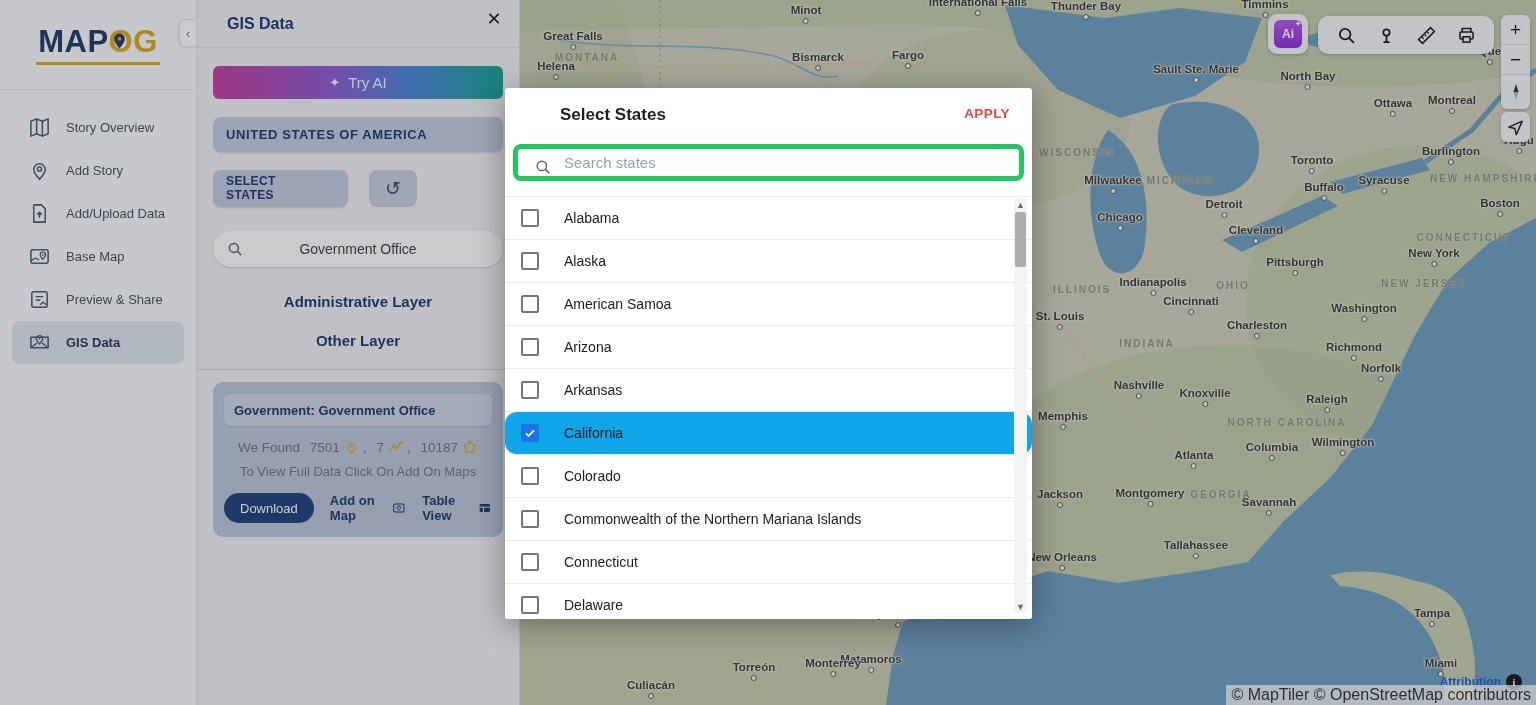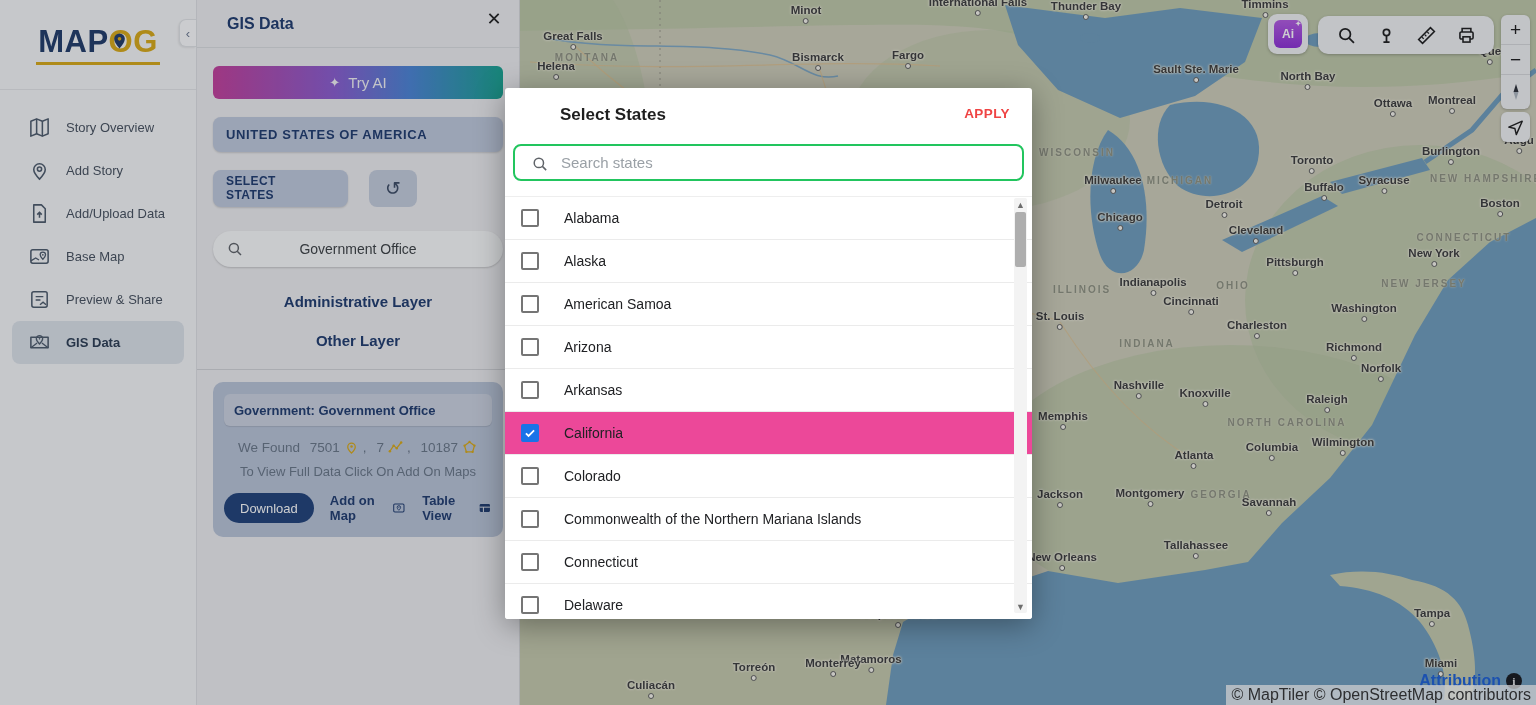--- a/index.html
+++ b/index.html
@@ -26,21 +26,21 @@
   .tool-ic svg { width:21px; height:21px; }
   .zoom-stack { position:absolute; left:1501px; top:15px; width:29px; background:#f1f2f4; border-radius:6px; box-shadow:0 1px 3px rgba(0,0,0,.25); z-index:5; display:flex; flex-direction:column; align-items:stretch; }
   .zoom-btn { height:30px; display:flex; align-items:center; justify-content:center; font-size:19px; color:#1c1c1c; border-bottom:1px solid #d8d9db; cursor:pointer; }
   .compass-btn { height:34px; display:flex; align-items:center; justify-content:center; cursor:pointer; }
   .compass-btn svg { width:20px; height:20px; }
   .nav-btn { position:absolute; left:1501px; top:112px; width:29px; height:30px; background:#f1f2f4; border-radius:6px; box-shadow:0 1px 3px rgba(0,0,0,.25); z-index:5; display:flex; align-items:center; justify-content:center; cursor:pointer; }
   .nav-btn svg { width:19px; height:19px; }
 
   
   .attr-row { position:absolute; right:14px; bottom:15px; z-index:5; display:flex; align-items:center; gap:5px; }
-  .attr-label { color:#1c5fd6; font-size:16px; font-weight:bold; }
+  .attr-label { color:#1c5fd6; font-size:12px; font-weight:bold; }
   .info-ic { width:16px; height:16px; border-radius:50%; background:#15181d; color:#fff; font-size:10px; font-weight:bold; font-family:"Liberation Serif",serif; display:flex; align-items:center; justify-content:center; }
   .copy-bar { position:absolute; right:0; bottom:0; z-index:5; background:rgba(255,255,255,.75); color:#333; font-size:16px; padding:1px 5px; }
 
   
   .sidebar { position:absolute; left:0; top:0; width:197px; height:705px; background:#f7f8f9; border-right:1px solid #dfe1e4; z-index:10; }
   .logo-area { position:relative; height:90px; border-bottom:1px solid #e4e6e8; display:flex; align-items:center; justify-content:center; }
   .logo { position:relative; font-size:31px; font-weight:bold; letter-spacing:.5px; border-bottom:3px solid #d9a916; padding:0 2px 2px 2px; }
   .logo .lg-map { color:#1f3a68; }
   .logo .lg-og { color:#d9a916; }
   .logo .lg-pin { position:absolute; left:77px; top:9px; width:13px; height:16px; }
@@ -89,27 +89,27 @@
   .dl-btn { background:#1f4179; color:#fff; font-size:13px; border-radius:16px; height:30px; padding:0 16px; display:flex; align-items:center; cursor:pointer; }
   .act-link { display:flex; align-items:center; gap:6px; color:#1e3a6e; font-size:13px; font-weight:bold; cursor:pointer; margin-left:16px; }
   .act-link svg { width:18px; height:18px; }
 
   
   .backdrop { position:absolute; inset:0; background:rgba(28,32,42,.22); z-index:30; }
   .modal { position:absolute; left:505px; top:88px; width:527px; height:531px; background:#fff; border-radius:3px; box-shadow:0 6px 30px rgba(0,0,0,.35); z-index:40; overflow:hidden; }
   .modal-head { position:relative; height:54px; display:flex; align-items:center; }
   .modal-title { margin-left:55px; font-size:17px; font-weight:bold; color:#1f1f1f; }
   .apply-btn { position:absolute; right:22px; top:18px; color:#ef4444; font-size:13.5px; font-weight:bold; letter-spacing:.4px; cursor:pointer; }
-  .modal-search { position:relative; margin:2px 8px 0 8px; height:37px; border:2px solid #22c55e; border-radius:8px; }
+  .modal-search { position:relative; margin:2px 8px 0 8px; height:37px; border:5px solid #22c55e; border-radius:8px; }
   .modal-search svg { position:absolute; left:16px; top:9px; width:18px; height:18px; }
   .modal-search input { width:100%; height:100%; border:none; outline:none; background:transparent; padding-left:46px; font-size:15px; color:#202124; font-family:"Liberation Sans",sans-serif; }
   .modal-search input::placeholder { color:#9aa0a6; }
   .state-list { position:absolute; left:0; top:108px; right:0; bottom:0; border-top:1px solid #eee; overflow:hidden; }
   .state-row { height:43px; display:flex; align-items:center; border-bottom:1px solid #ebebeb; cursor:pointer; background:#fff; }
-  .state-row.sel { background:#ec4899; }
+  .state-row.sel { background:#0ea5e9;border-radius:12px; }
   .cb { width:18px; height:18px; margin-left:16px; border:2px solid #757575; border-radius:2px; background:#fff; flex:none; display:flex; align-items:center; justify-content:center; }
   .cb.checked { background:#1a73e8; border-color:#1a73e8; }
   .cb svg { width:14px; height:14px; }
   .state-label { margin-left:25px; font-size:14px; color:#202124; }
   .mscroll { position:absolute; right:5px; top:110px; width:13px; bottom:6px; z-index:41; }
   .mscroll .track { position:absolute; inset:0; background:#f3f3f3; border-radius:2px; }
   .mscroll .thumb { position:absolute; left:1px; right:1px; top:14px; height:55px; background:#aeaeae; border-radius:2px; cursor:pointer; }
   .mscroll .arrow { position:absolute; left:0; width:13px; height:13px; color:#6d6d6d; font-size:9px; display:flex; align-items:center; justify-content:center; cursor:pointer; }
   .mscroll .arrow.up { top:0; }
   .mscroll .arrow.down { bottom:0; }

